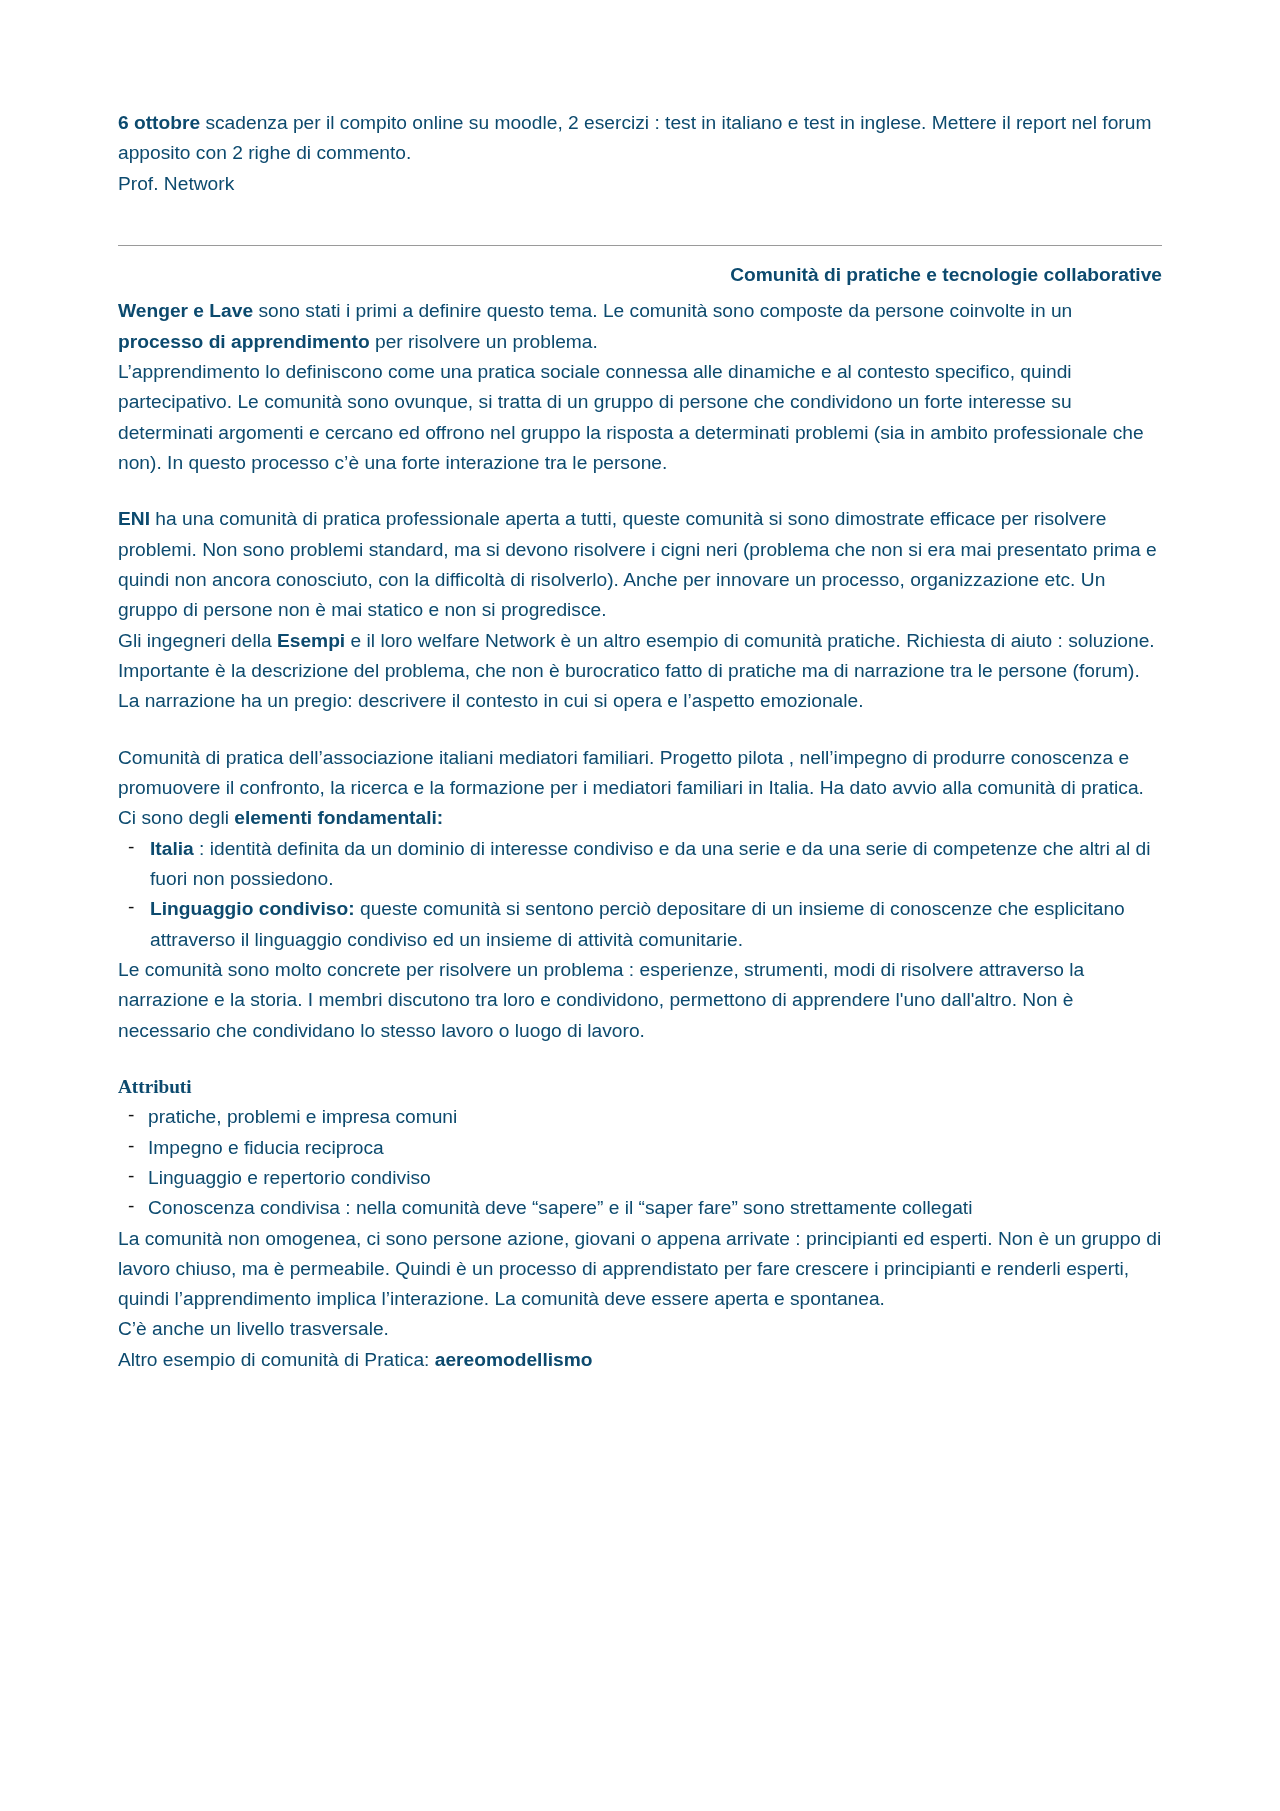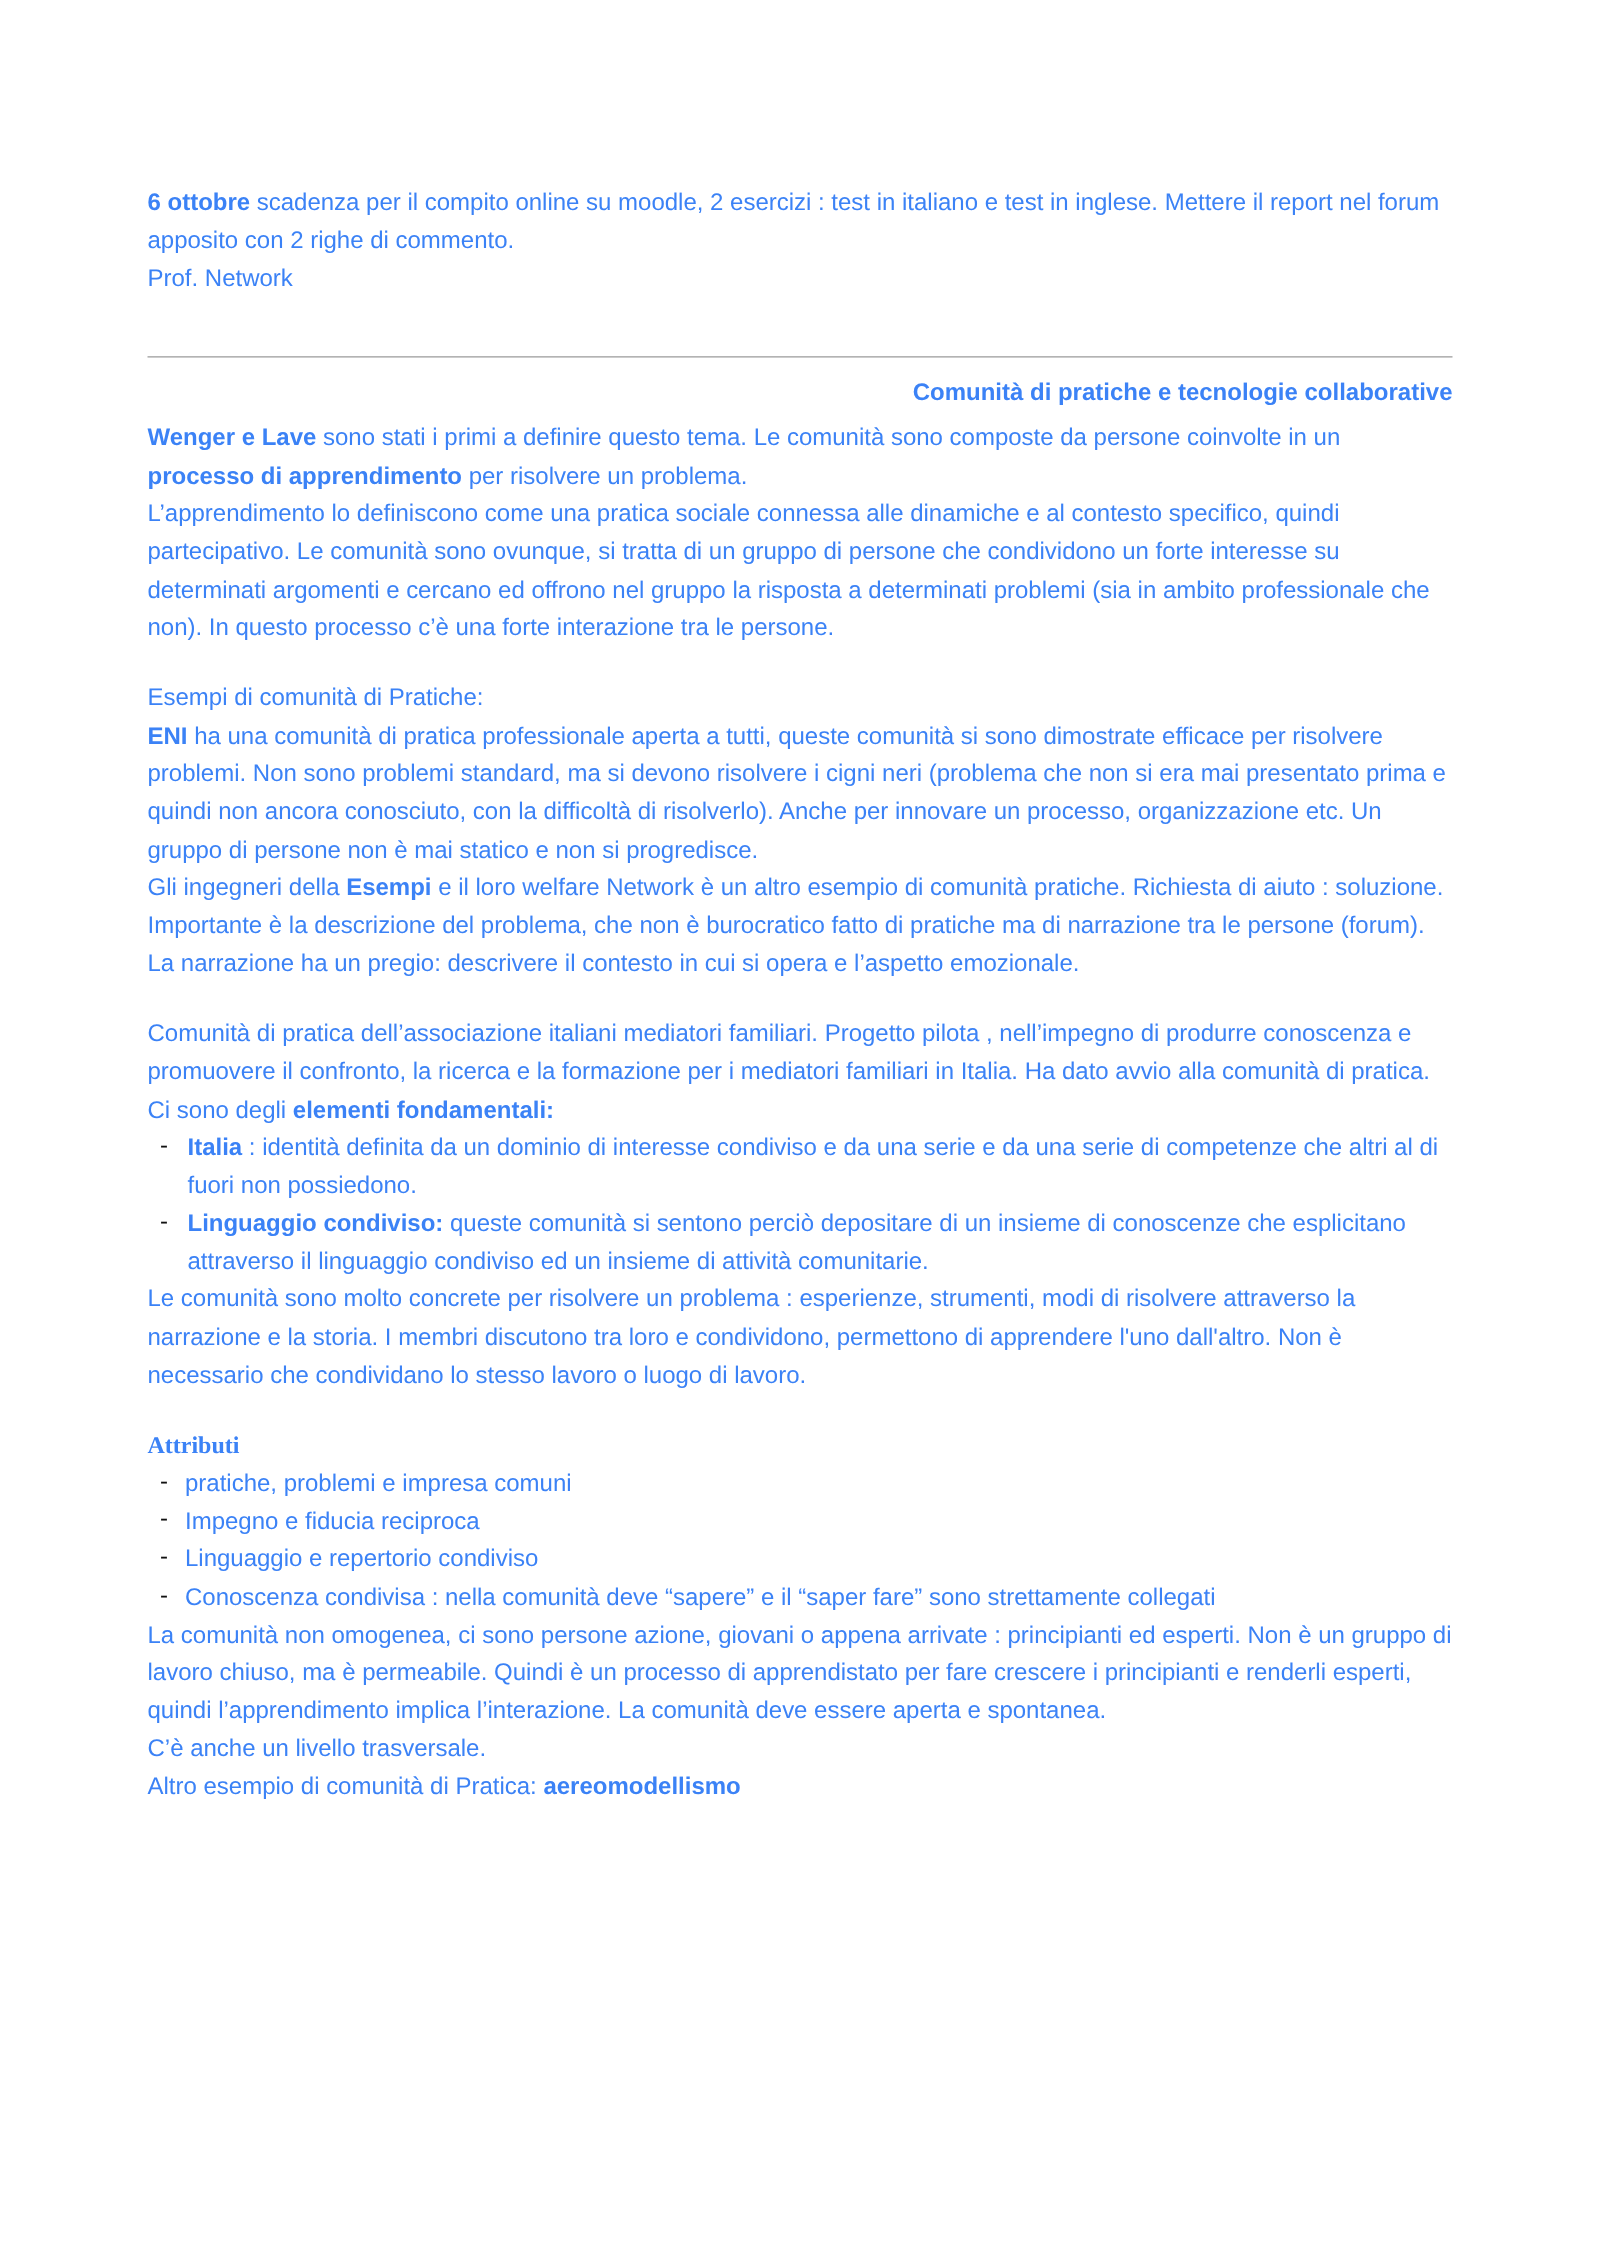--- a/index.html
+++ b/index.html
@@ -17,22 +17,21 @@
   .page {
     width: 1280px;
     min-height: 1811px;
     box-sizing: border-box;
     padding: 108px 118px 60px 118px;
     background: #ffffff;
   }
   .doc {
     font-size: 19.2px;
     line-height: 1.58;
-    color: #3b82f6;
-    margin-top: 40px;
+    color: #0c4a6e;
   }
   p {
     margin: 0;
   }
   .para {
     margin: 0;
   }
   .spacer-md { height: 26px; }
   .rule {
     border: none;
@@ -91,21 +90,20 @@
 
 
     <p class="para">
       <span class="b">Wenger e Lave</span><span> sono stati i primi a definire questo tema. Le comunità sono composte da persone coinvolte in un </span><span class="b">processo di apprendimento</span><span> per risolvere un problema.</span>
     </p>
 
     <p class="para">L’apprendimento lo definiscono come una pratica sociale connessa alle dinamiche e al contesto specifico, quindi partecipativo. Le comunità sono ovunque, si tratta di un gruppo di persone che condividono un forte interesse su determinati argomenti e cercano ed offrono nel gruppo la risposta a determinati problemi (sia in ambito professionale che non).  In questo processo c’è una forte interazione tra le persone.</p>
 
     <div class="spacer-md"></div>
 
-    <p class="para">Esempi di comunità di Pratiche:</p>
 
     <p class="para">
       <span class="b">ENI</span><span> ha una comunità di pratica professionale aperta a tutti, queste comunità si sono dimostrate efficace per risolvere problemi. Non sono problemi standard, ma si devono risolvere i cigni neri (problema che non si era mai presentato prima e quindi non ancora conosciuto, con la difficoltà di risolverlo).  Anche per innovare un processo, organizzazione etc. Un gruppo di persone non è mai statico e non si progredisce.</span>
     </p>
 
     <p class="para">
       <span>Gli ingegneri della </span><span class="b">Esempi</span><span> e il loro welfare Network è un altro esempio di comunità pratiche. Richiesta di aiuto : soluzione.  Importante è la descrizione del problema, che non è burocratico fatto di pratiche ma di narrazione tra le persone (forum). La narrazione ha un pregio: descrivere il contesto in cui si opera e l’aspetto emozionale.</span>
     </p>
 
     <div class="spacer-md"></div>

